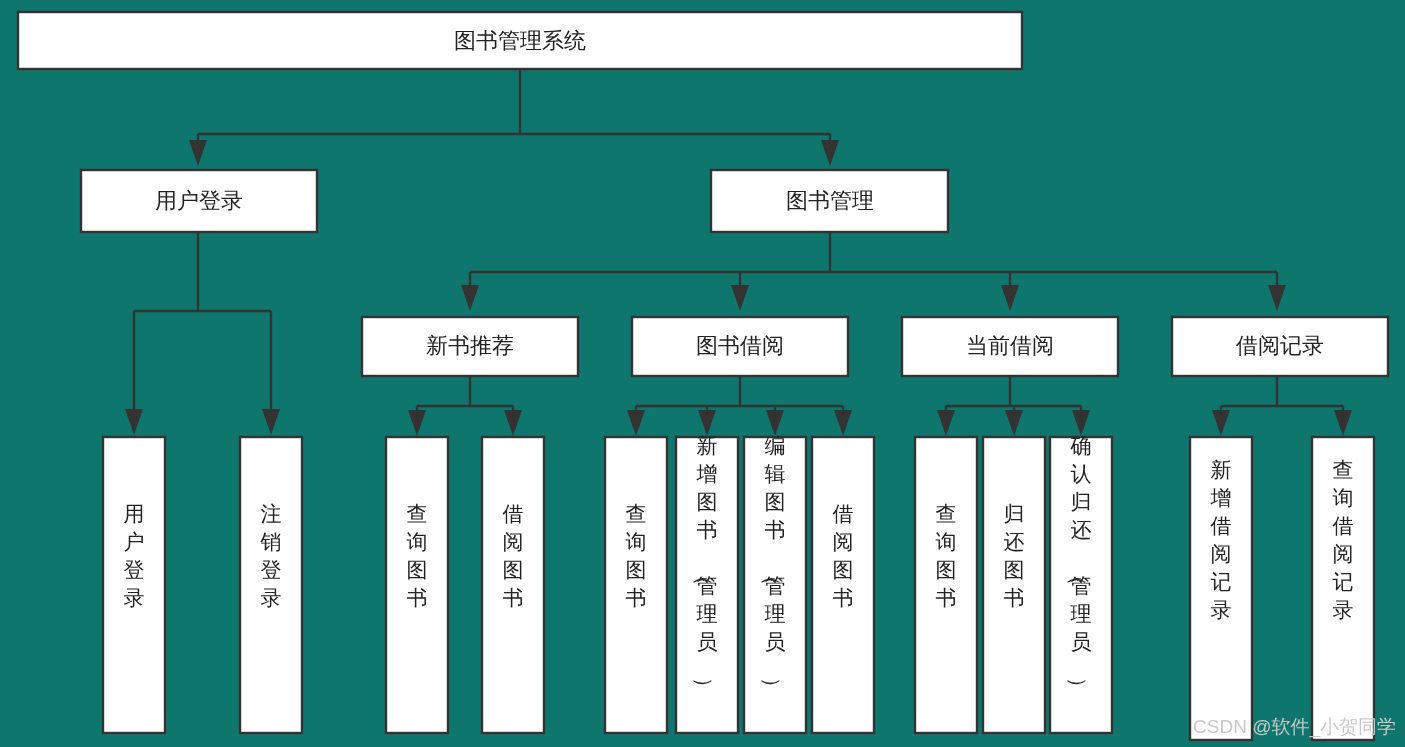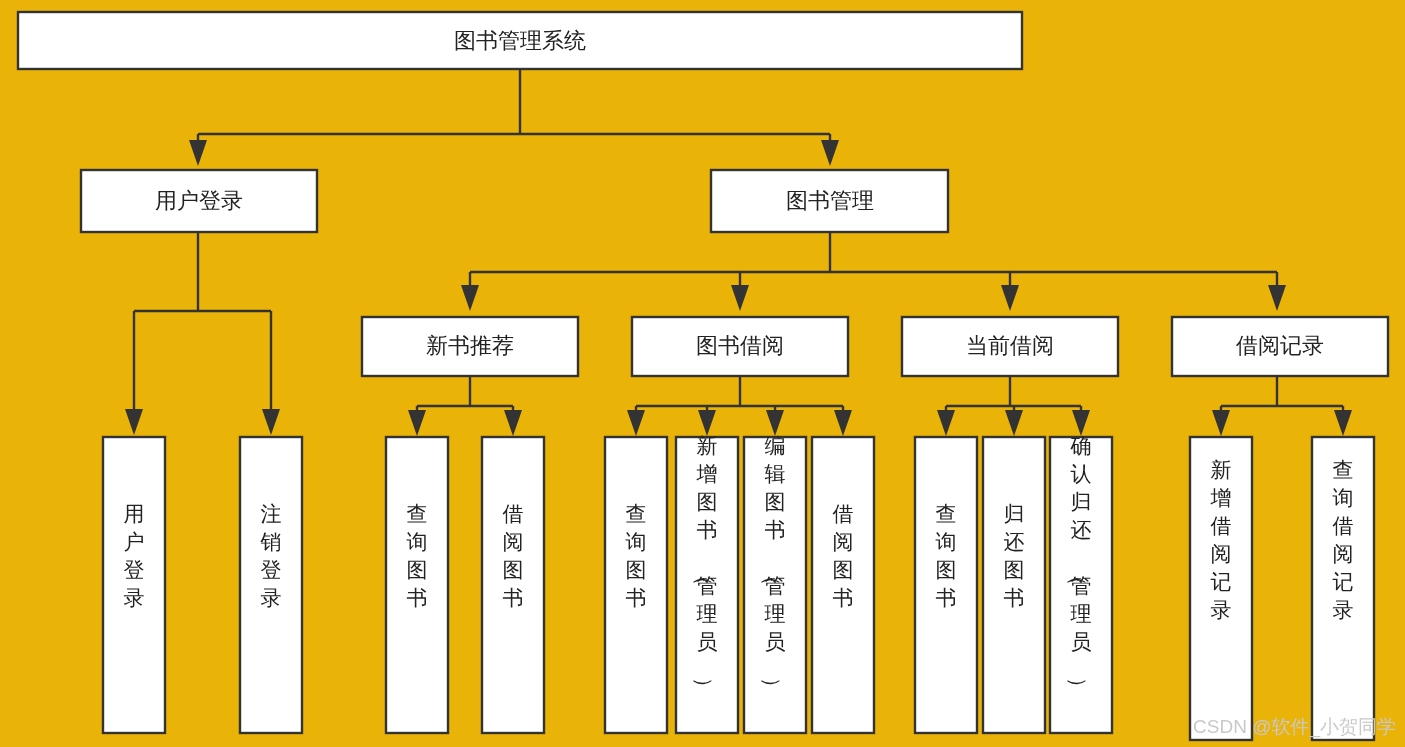--- a/index.html
+++ b/index.html
@@ -8,21 +8,21 @@
     padding: 0;
     background: #ffffff;
   }
   body {
     font-family: "Liberation Sans", "DejaVu Sans", sans-serif;
   }
   #diagram-root {
     position: relative;
     width: 1405px;
     height: 747px;
-    background: #eab308;
+    background: #0f766e;
     overflow: hidden;
   }
   svg#diagram-svg {
     position: absolute;
     left: 0;
     top: 0;
     width: 1405px;
     height: 747px;
     display: block;
   }

